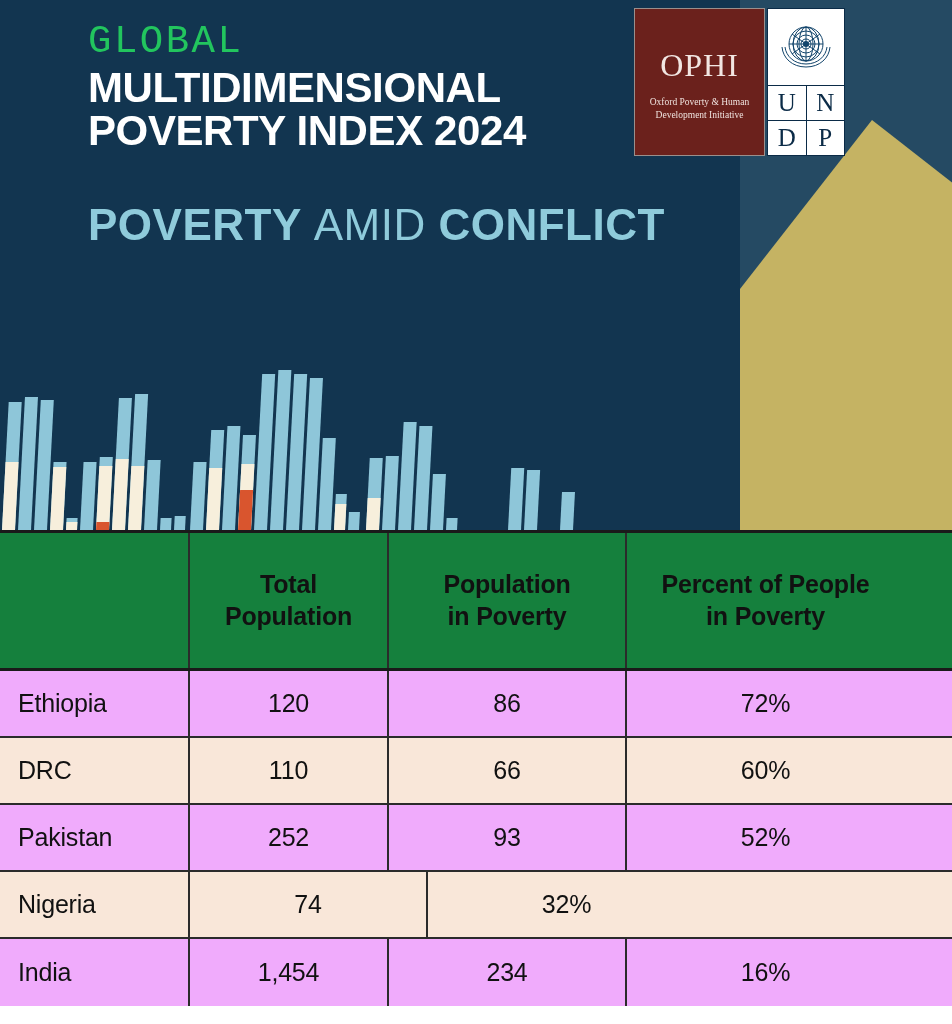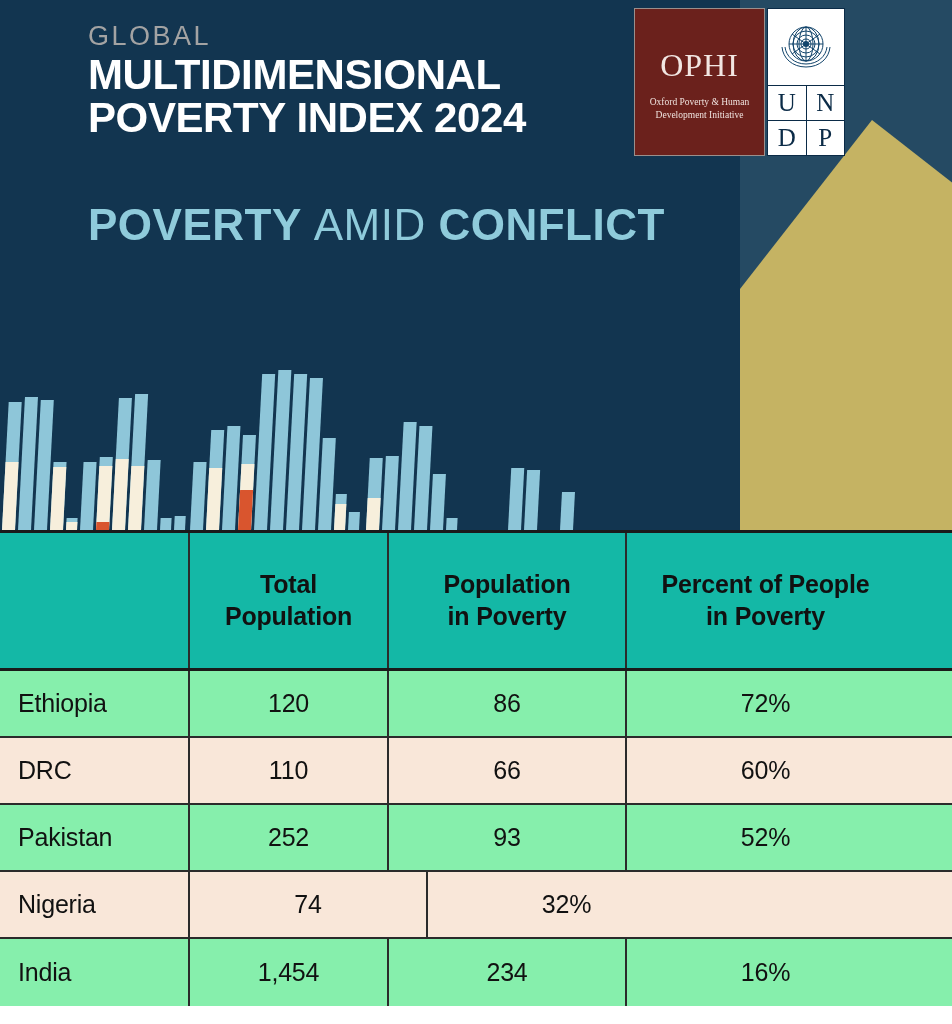--- a/index.html
+++ b/index.html
@@ -40,26 +40,26 @@
     position:absolute;
     left:0;top:0;width:740px;height:530px;
     background:#123550;
   }
 
   
   .title-block{
     position:absolute;left:88px;top:22px;z-index:6;
   }
   .t-global{
-    color:#a3a3a3;
-    font-size:27px;
+    color:#22c55e;
+    font-size:39px;
     letter-spacing:2.5px;
     font-weight:300;
     line-height:1.05;
-    font-family:Liberation Sans, sans-serif;
+    font-family:Liberation Mono, monospace;
   }
   .t-main{
     color:#ffffff;
     font-size:42px;
     font-weight:bold;
     letter-spacing:-0.4px;
     line-height:1.02;
     margin-top:4px;
   }
   .t-main span{display:block;}
@@ -131,23 +131,23 @@
   .bar .seg{position:absolute;left:0;right:0;}
 
   
   .table{
     position:absolute;left:0;top:530px;
     width:952px;height:494px;
     border-top:3px solid #1a1a1a;
     box-sizing:border-box;
   }
   .trow{display:flex;width:952px;box-sizing:border-box;}
-  .trow.header{height:138px;background:#14b8a6;border-bottom:3px solid #1a1a1a;}
+  .trow.header{height:138px;background:#15803d;border-bottom:3px solid #1a1a1a;}
   .trow.data{height:67px;border-bottom:2px solid #2b2b2b;}
-  .trow.data.green{background:#86efac;}
+  .trow.data.green{background:#f0abfc;}
   .trow.data.peach{background:#f9e7d9;}
   .trow.data:last-child{border-bottom:none;}
 
   .cell{
     box-sizing:border-box;
     display:flex;align-items:center;
     border-right:2px solid #2b2b2b;
     color:#111111;
   }
   .cell:last-child{border-right:none;}

